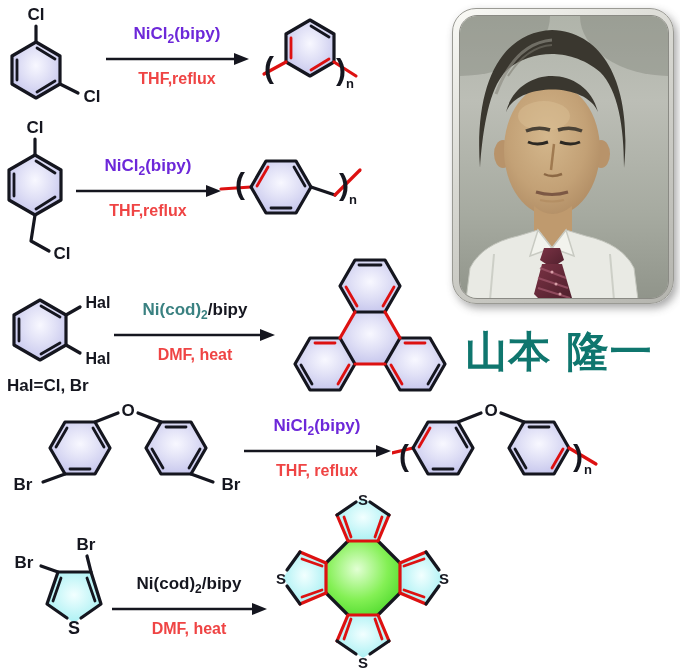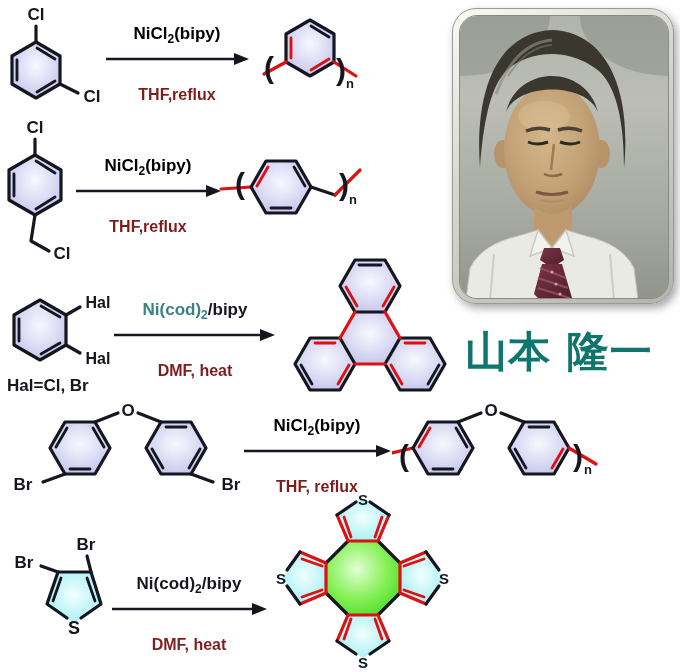--- a/index.html
+++ b/index.html
@@ -11,23 +11,23 @@
   .paren{font-size:30px;font-weight:bold;}
   .nsub{font-size:13px;}
   .bd{stroke:#15161f;stroke-width:3.2;fill:none;stroke-linecap:round;stroke-linejoin:round;}
   .bdr{stroke:#dd1111;stroke-width:3.2;fill:none;stroke-linecap:round;stroke-linejoin:round;}
   .db{stroke-width:2.8;}
   .ring{fill:url(#ringGrad);stroke:#15161f;stroke-width:3.2;stroke-linejoin:round;}
   .ringplain{fill:url(#ringGrad);stroke:none;}
   .arrow-block{position:absolute;display:flex;flex-direction:column;align-items:center;}
   .cat{font-weight:bold;font-size:17px;white-space:nowrap;line-height:20px;color:#15161f;}
   .cat sub{font-size:12px;}
-  .cat.blue{color:#000000;}
+  .cat.blue{color:#6d28d9;}
   .cat .teal{color:#3a8181;}
-  .cond{font-weight:bold;font-size:16px;color:#7f1d1d;white-space:nowrap;line-height:20px;margin-top:18px;}
+  .cond{font-weight:bold;font-size:16px;color:#ef4444;white-space:nowrap;line-height:20px;margin-top:2px;}
   .arrow-svg{display:block;margin-top:2px;}
   .portrait-frame{position:absolute;left:452px;top:8px;width:222px;height:296px;
      border-radius:24px;box-sizing:border-box;padding:6px;
      background:linear-gradient(145deg,#fafaf6 0%,#d8d8d2 40%,#b4b4ae 100%);
      border:1px solid #9a9a94;box-shadow:3px 4px 8px rgba(60,60,60,.45);}
   .portrait-inner{width:100%;height:100%;border-radius:18px;overflow:hidden;border:1px solid #8a8a84;}
   .caption{position:absolute;left:438px;top:324px;width:242px;height:56px;text-align:center;
      font-family:"DejaVu Serif","Liberation Serif",serif;font-weight:bold;font-size:42px;
      color:#0f766e;white-space:nowrap;letter-spacing:1px;}
 </style>

